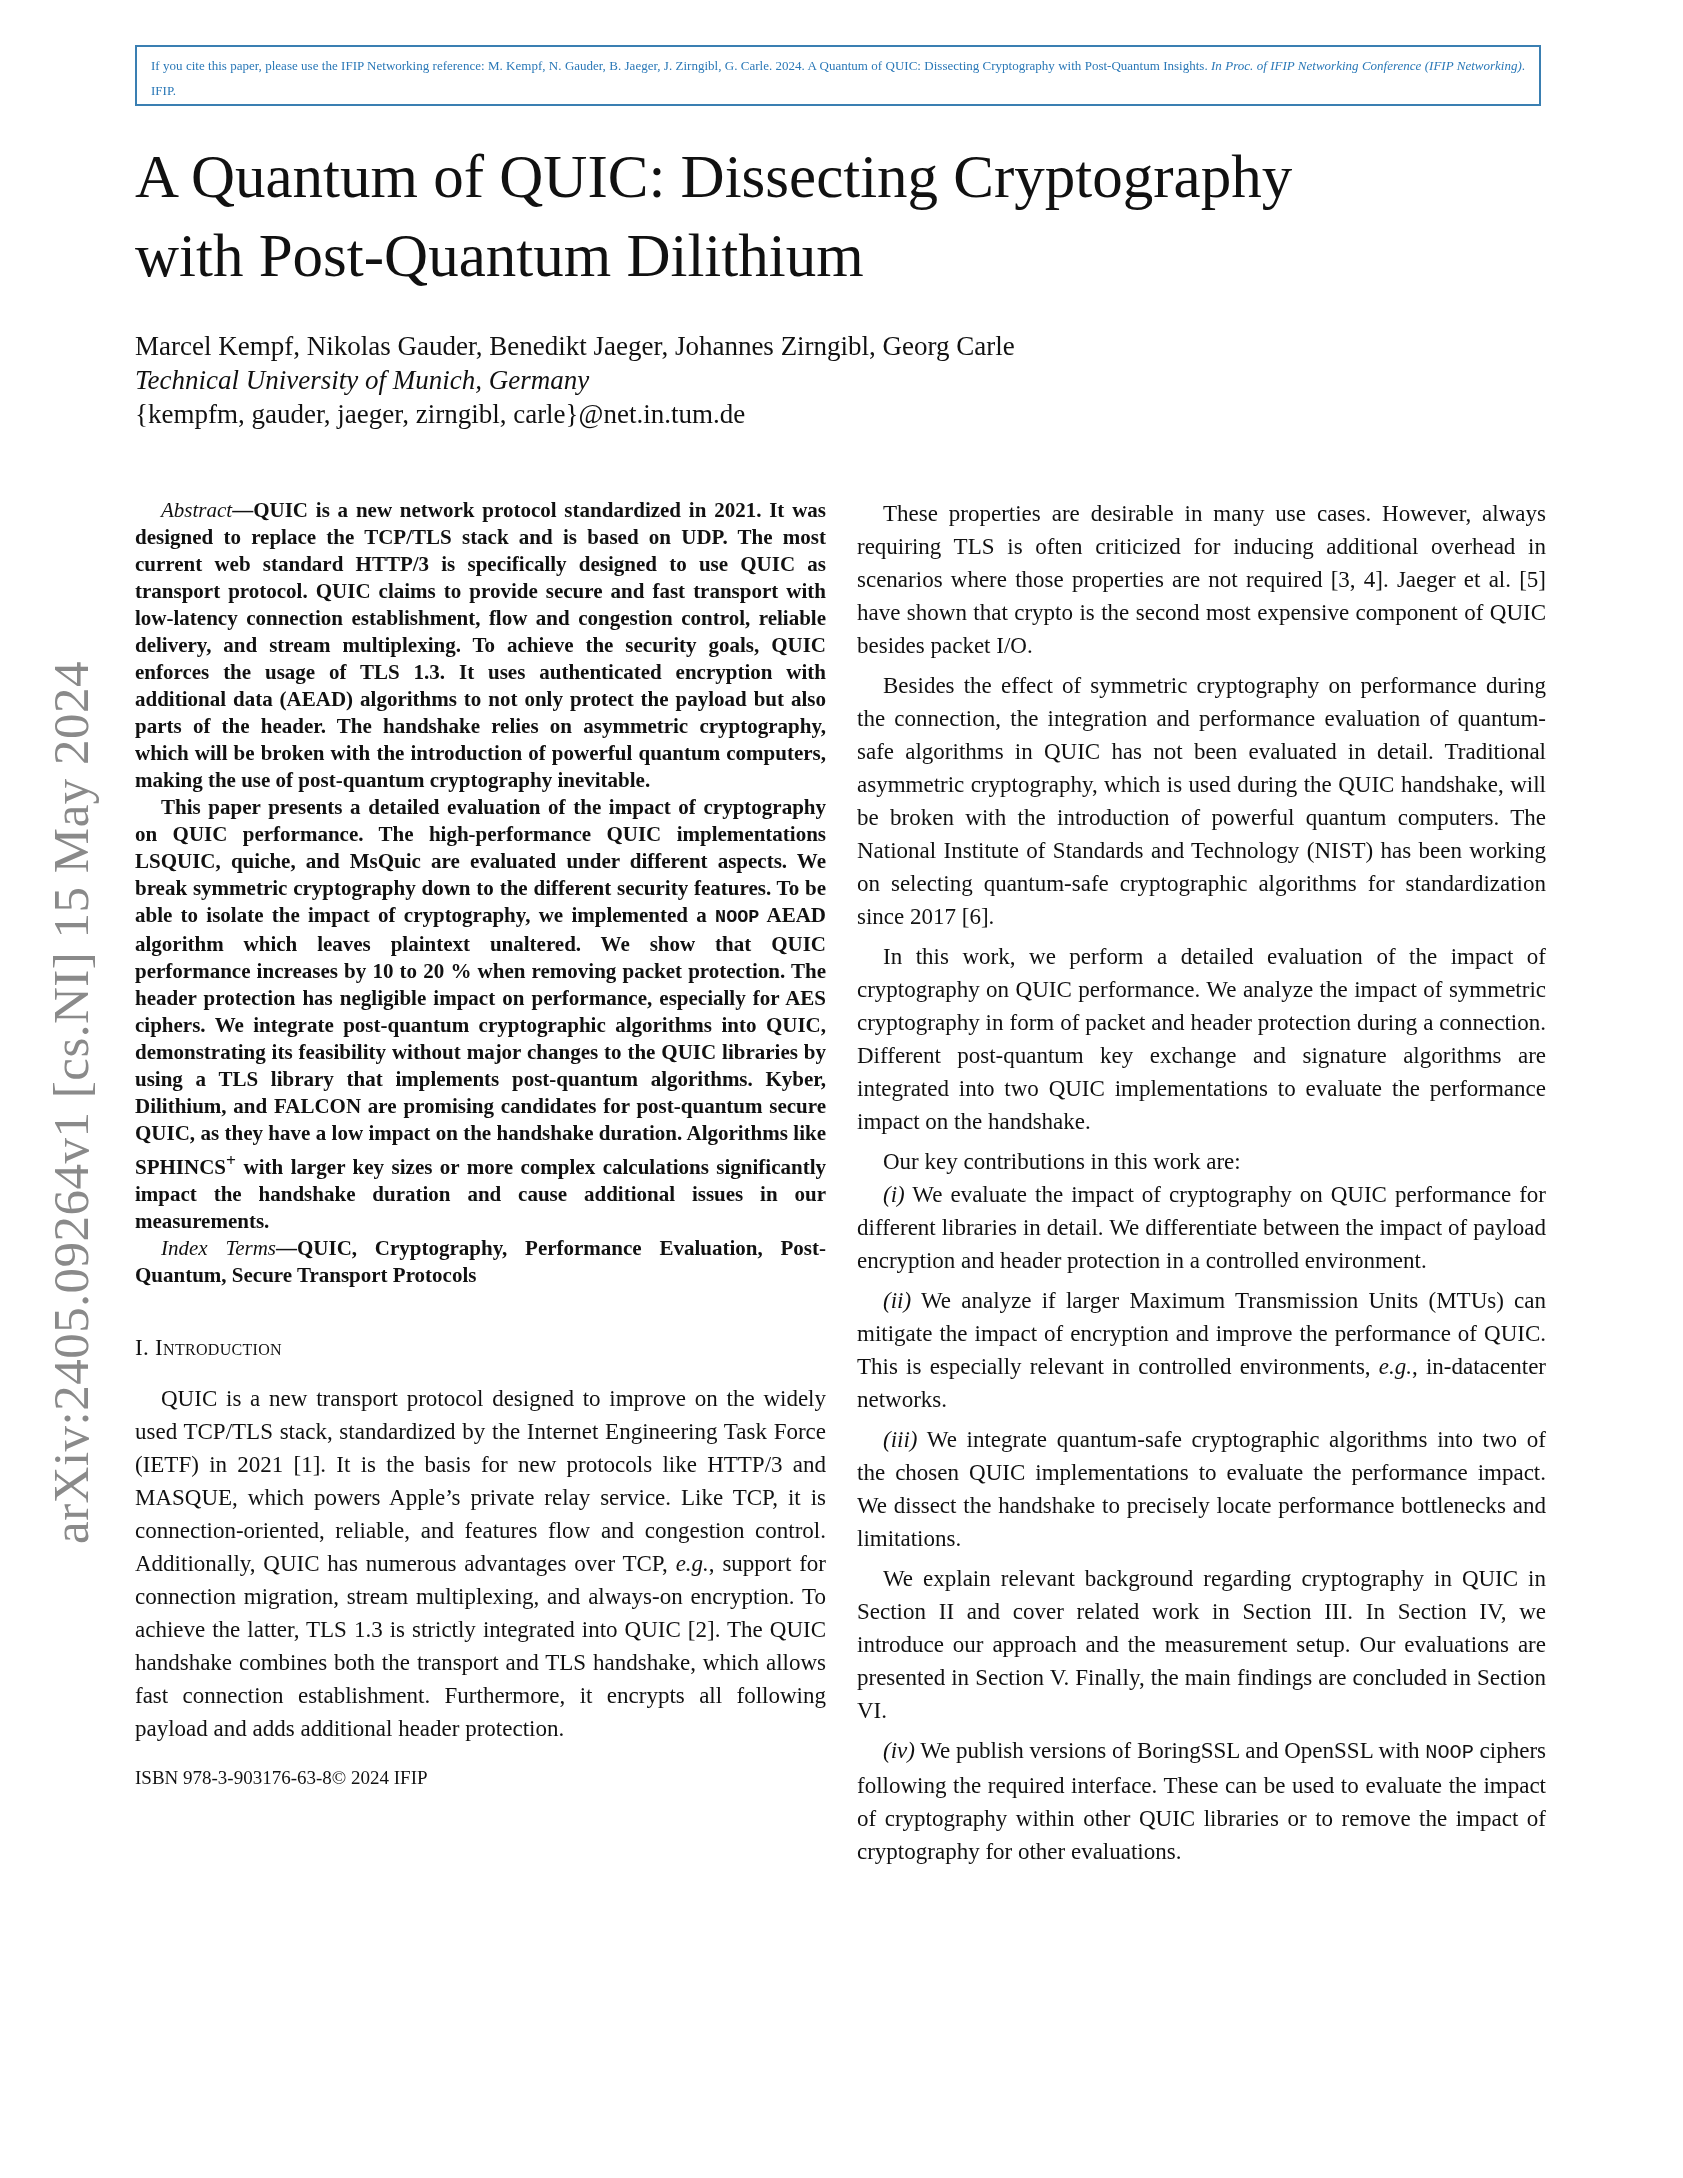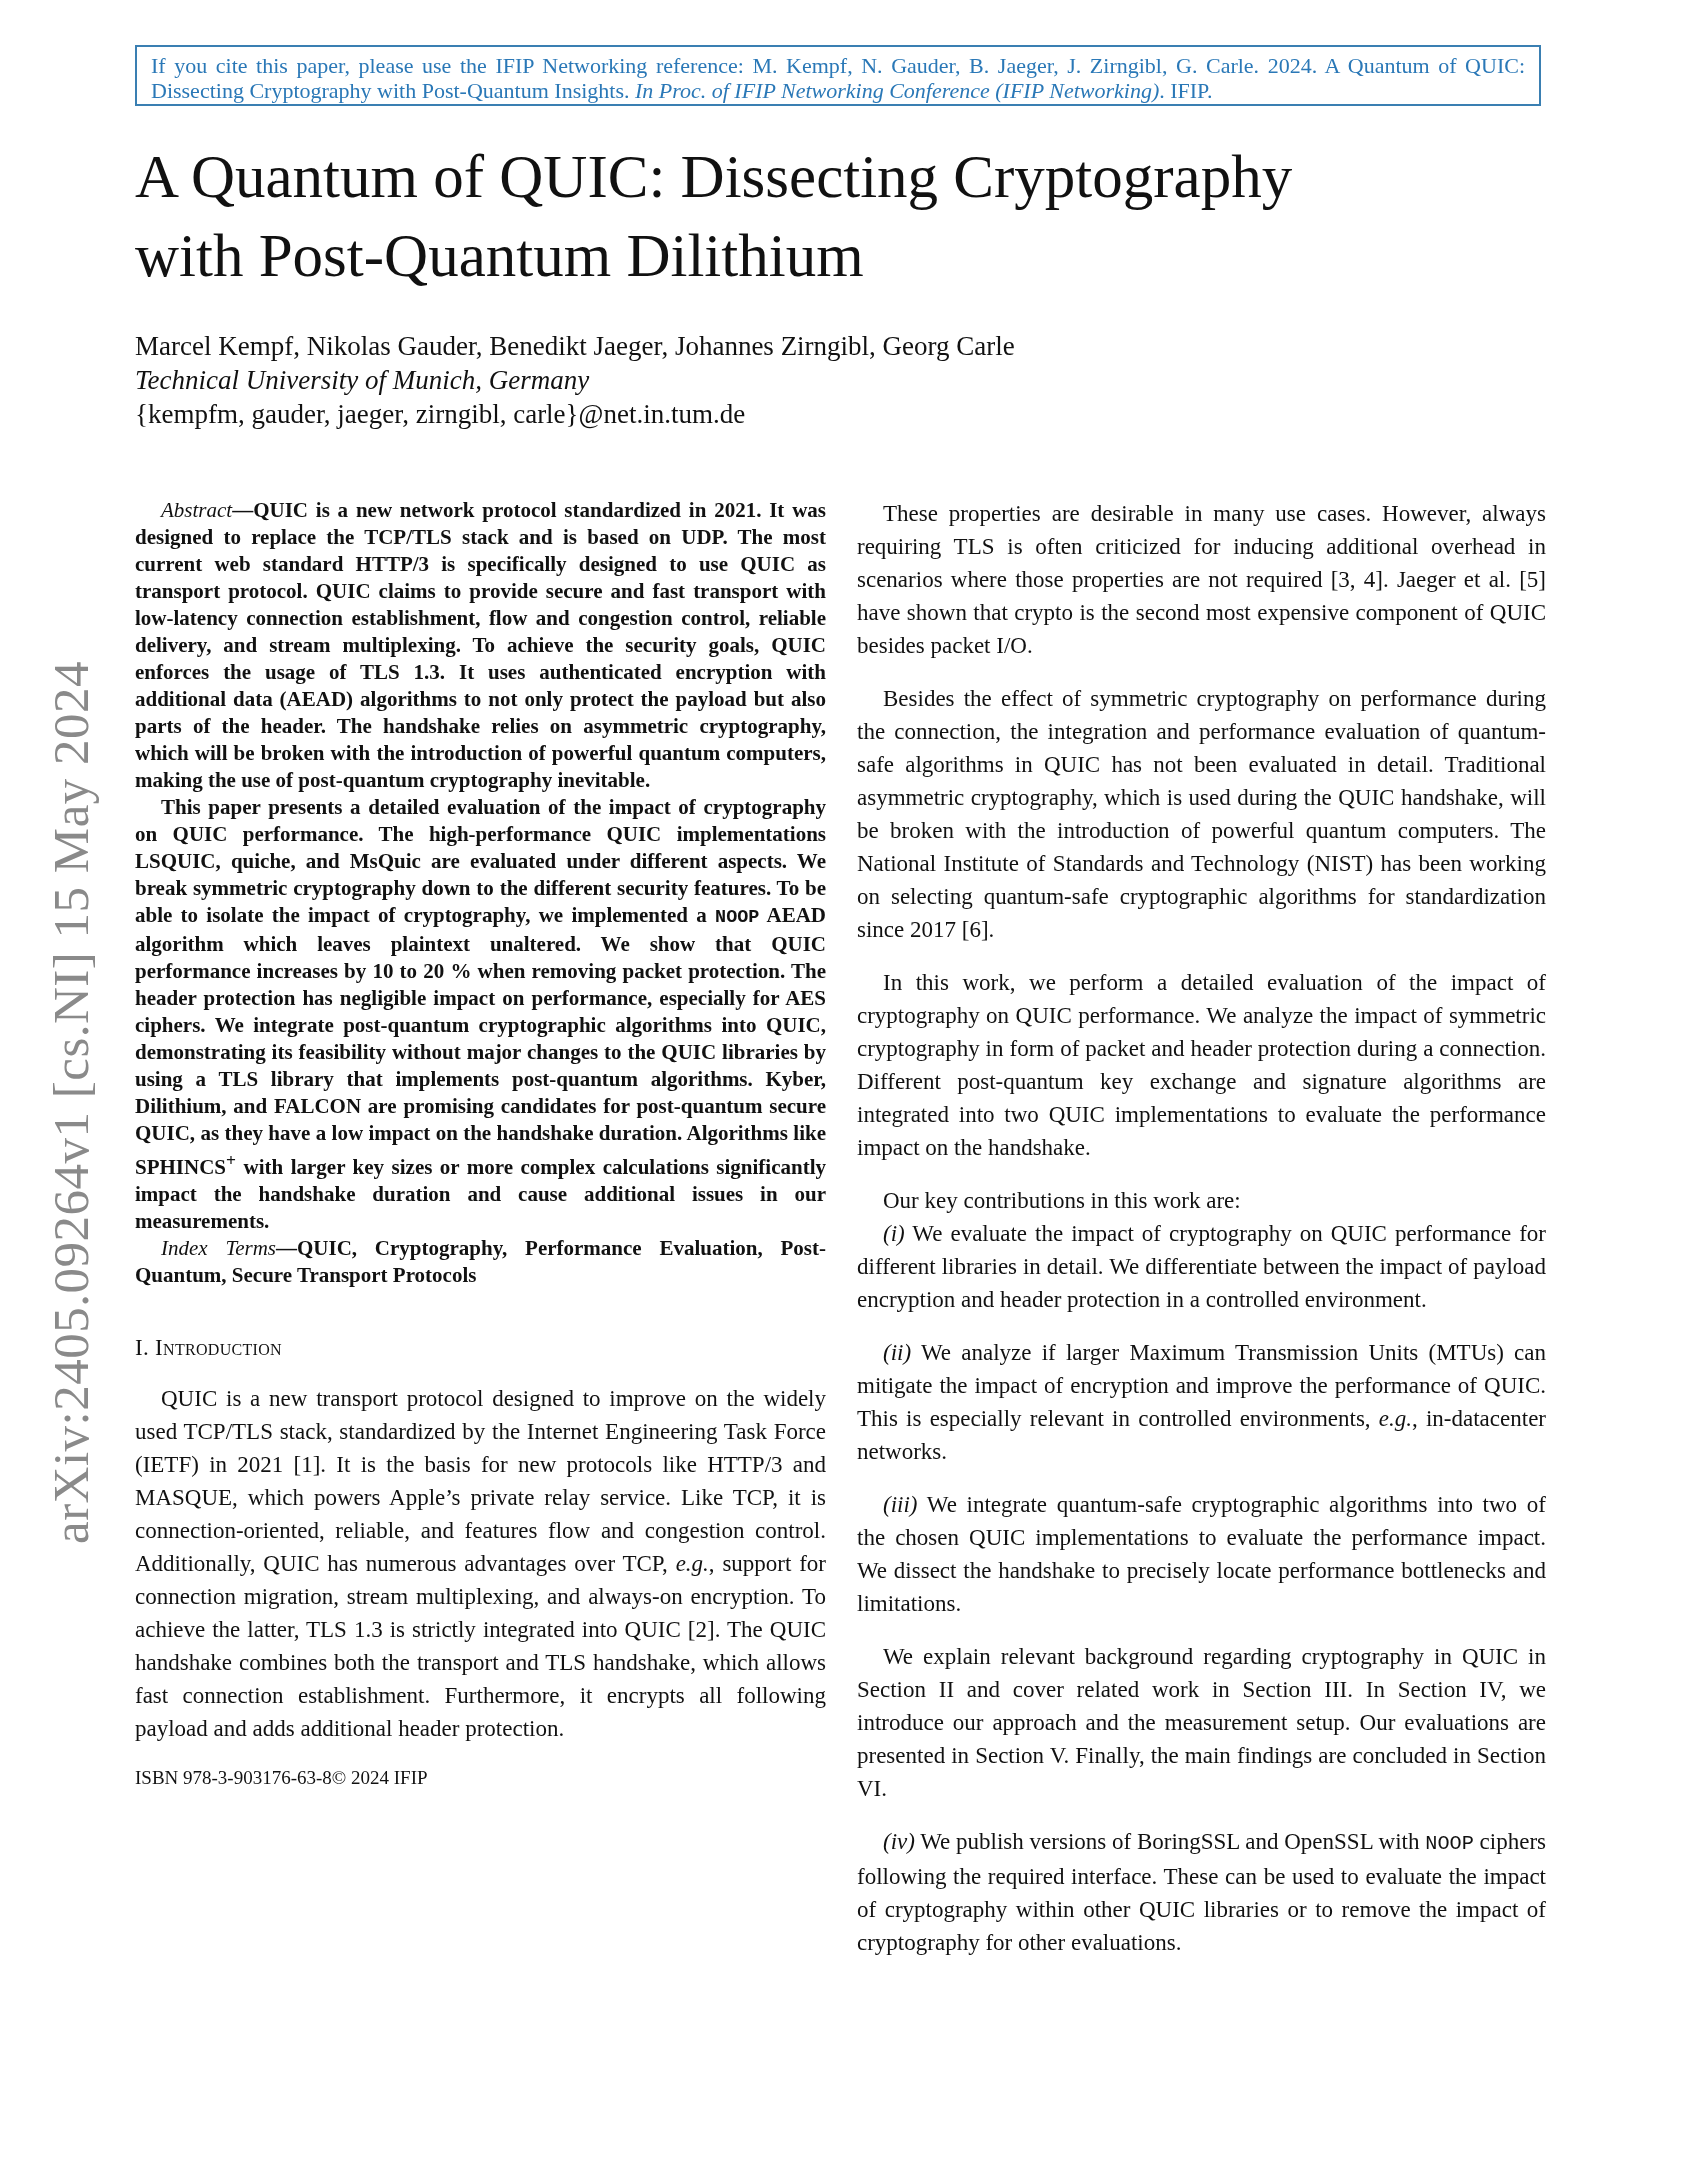--- a/index.html
+++ b/index.html
@@ -3,21 +3,21 @@
 <meta charset="utf-8">
 <style>
   html, body { margin: 0; padding: 0; background: #ffffff; }
   body {
     width: 1683px; height: 2178px; position: relative; overflow: hidden;
     font-family: "Liberation Serif", "DejaVu Serif", serif; color: #111;
   }
   .cite-box {
     position: absolute; left: 135px; top: 45px; width: 1406px; height: 61px;
     border: 2px solid #3a7fb2; box-sizing: border-box;
-    padding: 6px 14px; color: #2a78b7; font-size: 22px; line-height: 25px;
+    padding: 6px 14px; color: #2a78b7; font-size: 13px; line-height: 25px;
     text-align: justify;
   }
   .cite-box i { font-style: italic; }
   .arxiv {
     position: absolute; left: 42px; top: 1544px; transform-origin: 0 0;
     transform: rotate(-90deg); font-size: 51px; color: #8a8a8a; white-space: nowrap;
     letter-spacing: 0.5px;
   }
   .title {
     position: absolute; left: 135px; top: 137px; width: 1406px; 
@@ -36,21 +36,21 @@
   .col-right { left: 857px; width: 689px; }
   .abstract { font-weight: bold; font-size: 21px; line-height: 27px; }
   .abstract p, .body p { margin: 0; text-indent: 26px; }
   .abstract i { font-weight: normal; }
   .mono { font-family: "Liberation Mono", "DejaVu Sans Mono", monospace; font-size: 0.88em; }
   .section-head {
     font-size: 23px; margin: 42px 0 18px 0; letter-spacing: 0.3px;
   }
   .section-head .sc { font-variant: small-caps; }
   .isbn { font-size: 19px; margin-top: 16px; }
-  .body p.spaced { margin-top: 20px; }
+  .body p.spaced { margin-top: 7px; }
   .body i { font-style: italic; }
 </style>
 </head>
 <body>
 
 <div class="cite-box">
   <span>If you cite this paper, please use the IFIP Networking reference: M. Kempf, N. Gauder, B. Jaeger, J. Zirngibl, G. Carle. 2024. A Quantum of QUIC: Dissecting Cryptography with Post-Quantum Insights. </span><i>In Proc. of IFIP Networking Conference (IFIP Networking)</i><span>. IFIP.</span>
 </div>
 
 <div class="arxiv">arXiv:2405.09264v1  [cs.NI]  15 May 2024</div>

